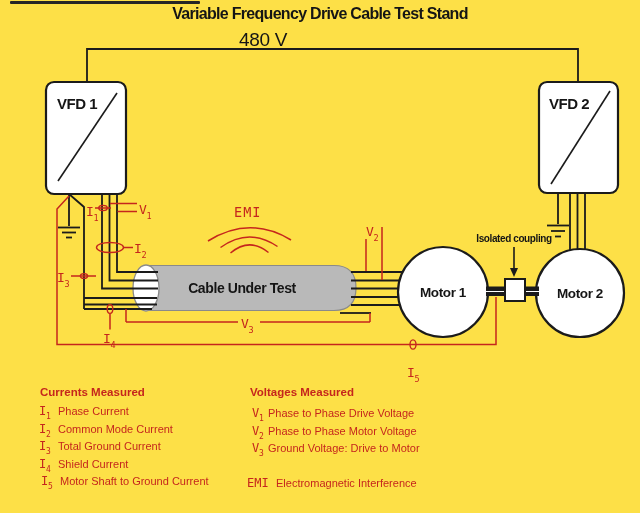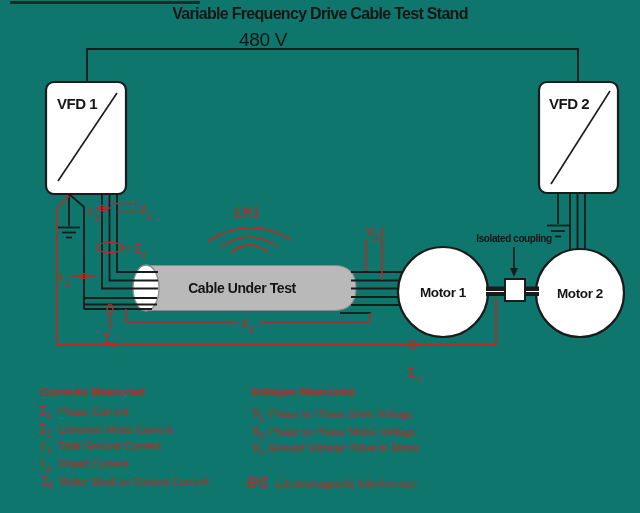--- a/index.html
+++ b/index.html
@@ -1,16 +1,16 @@
 <!DOCTYPE html>
 <html><head>
 <meta charset="utf-8">
 <style>
   html,body{margin:0;padding:0;background:#ffffff;}
-  .stage{position:relative;width:640px;height:513px;background:#0f766e;overflow:hidden;
+  .stage{position:relative;width:640px;height:513px;background:#fde047;overflow:hidden;
          font-family:"Liberation Sans",sans-serif;}
   svg{display:block;}
   
   .t-title{font:bold 16px "Liberation Sans",sans-serif;letter-spacing:-0.7px;fill:#151515;}
   .t-bus{font:19px "Liberation Sans",sans-serif;letter-spacing:-0.3px;fill:#151515;}
   .t-box{font:bold 15px "Liberation Sans",sans-serif;letter-spacing:-0.5px;fill:#151515;}
   .t-motor{font:bold 13.5px "Liberation Sans",sans-serif;letter-spacing:-0.4px;fill:#151515;}
   .t-cable{font:bold 14px "Liberation Sans",sans-serif;letter-spacing:-0.4px;fill:#151515;}
   .t-coupling{font:bold 10px "Liberation Sans",sans-serif;letter-spacing:-0.4px;fill:#151515;}
   .sym{font:13px "DejaVu Sans Mono",monospace;fill:#c5261d;}

